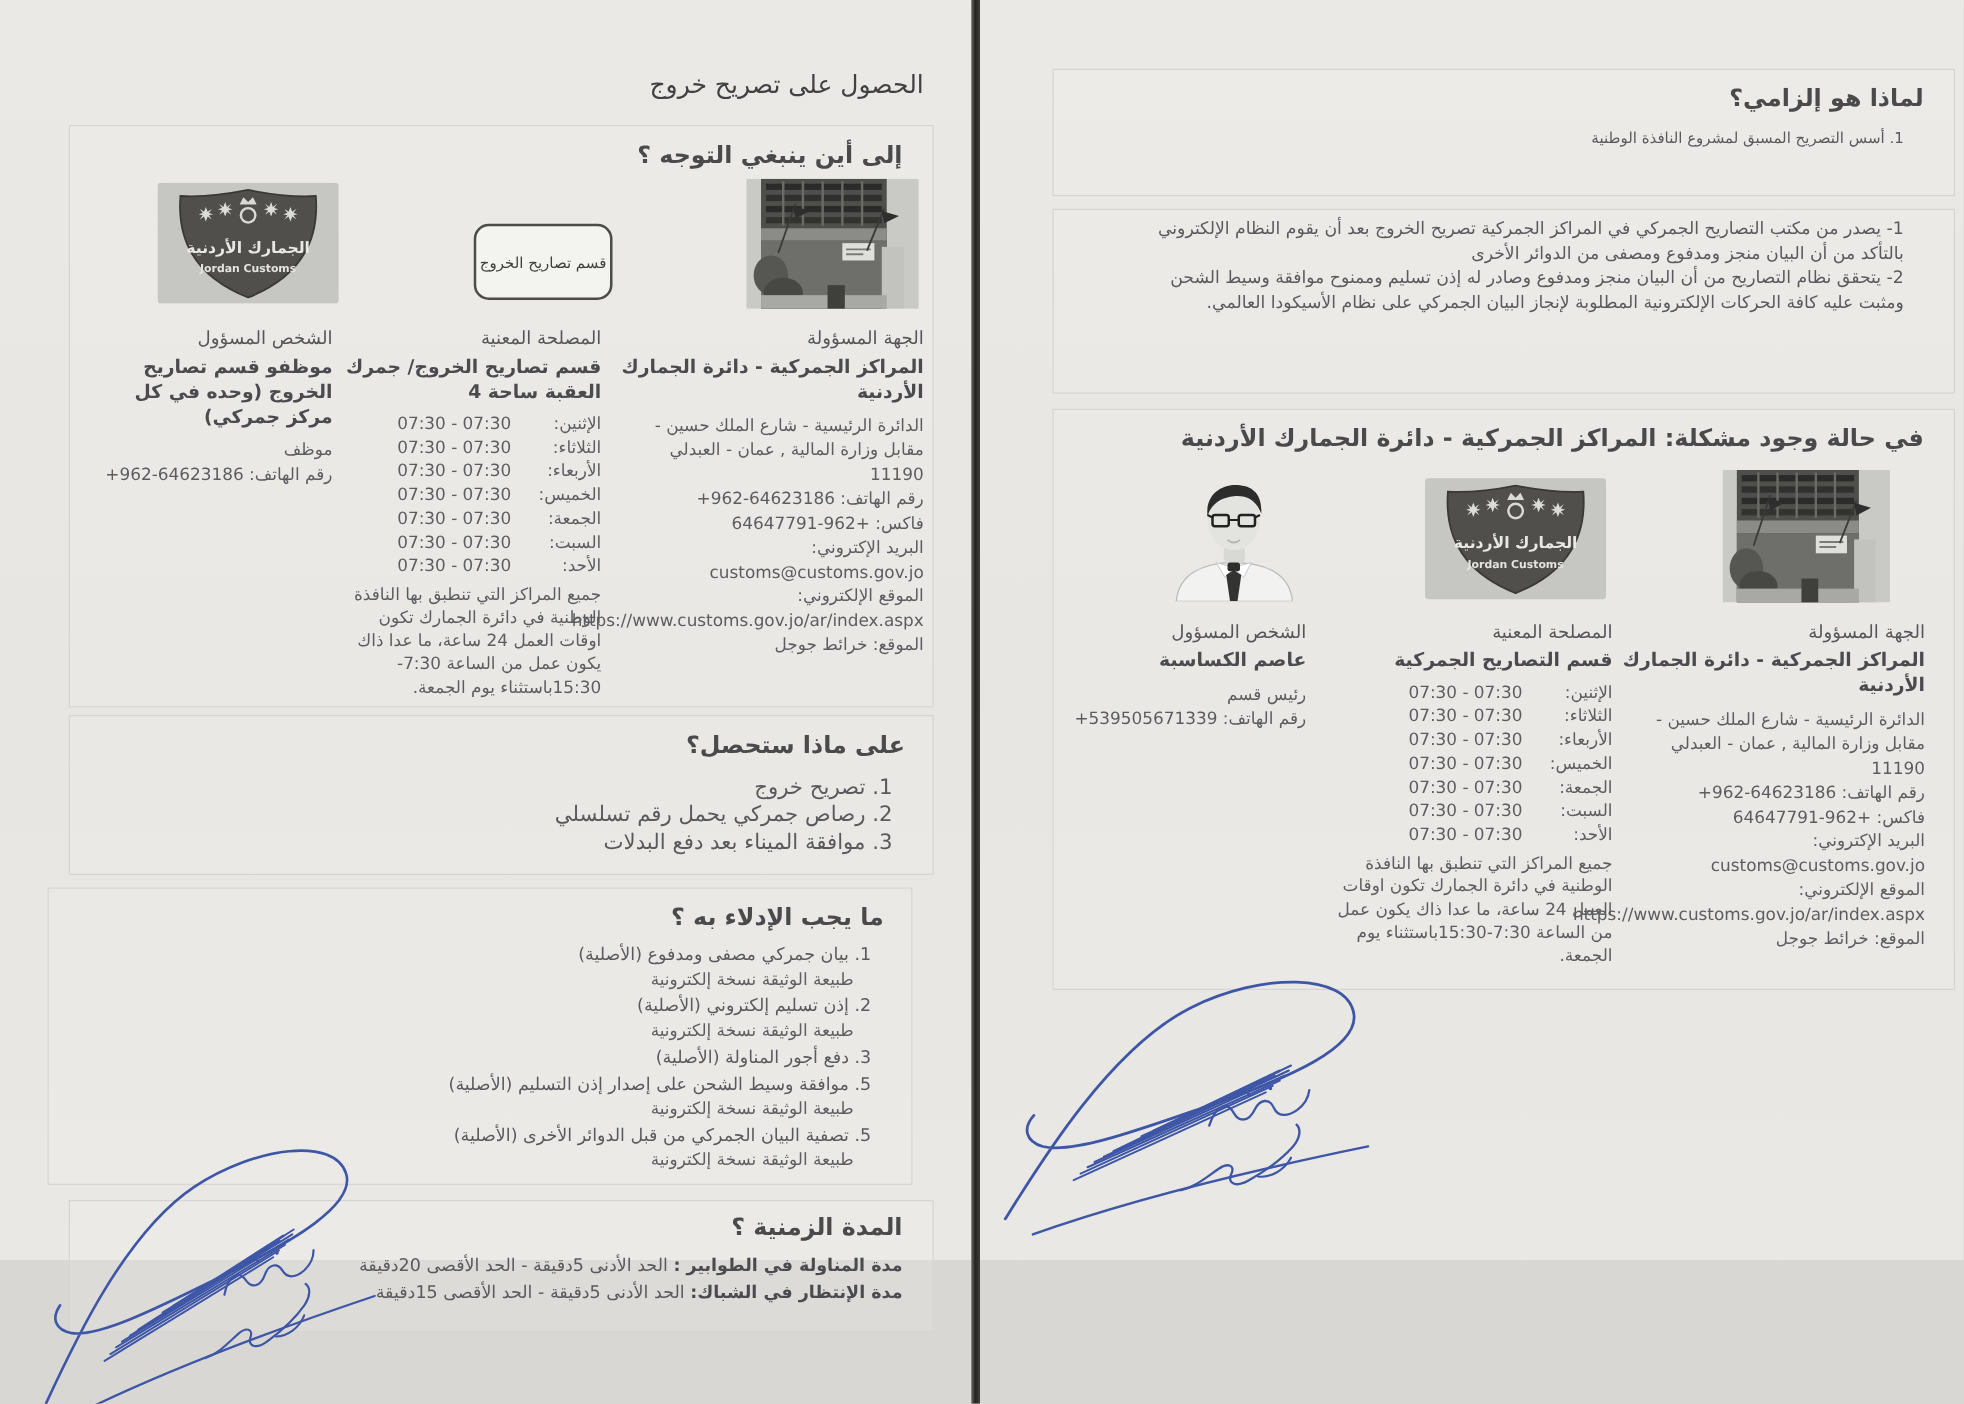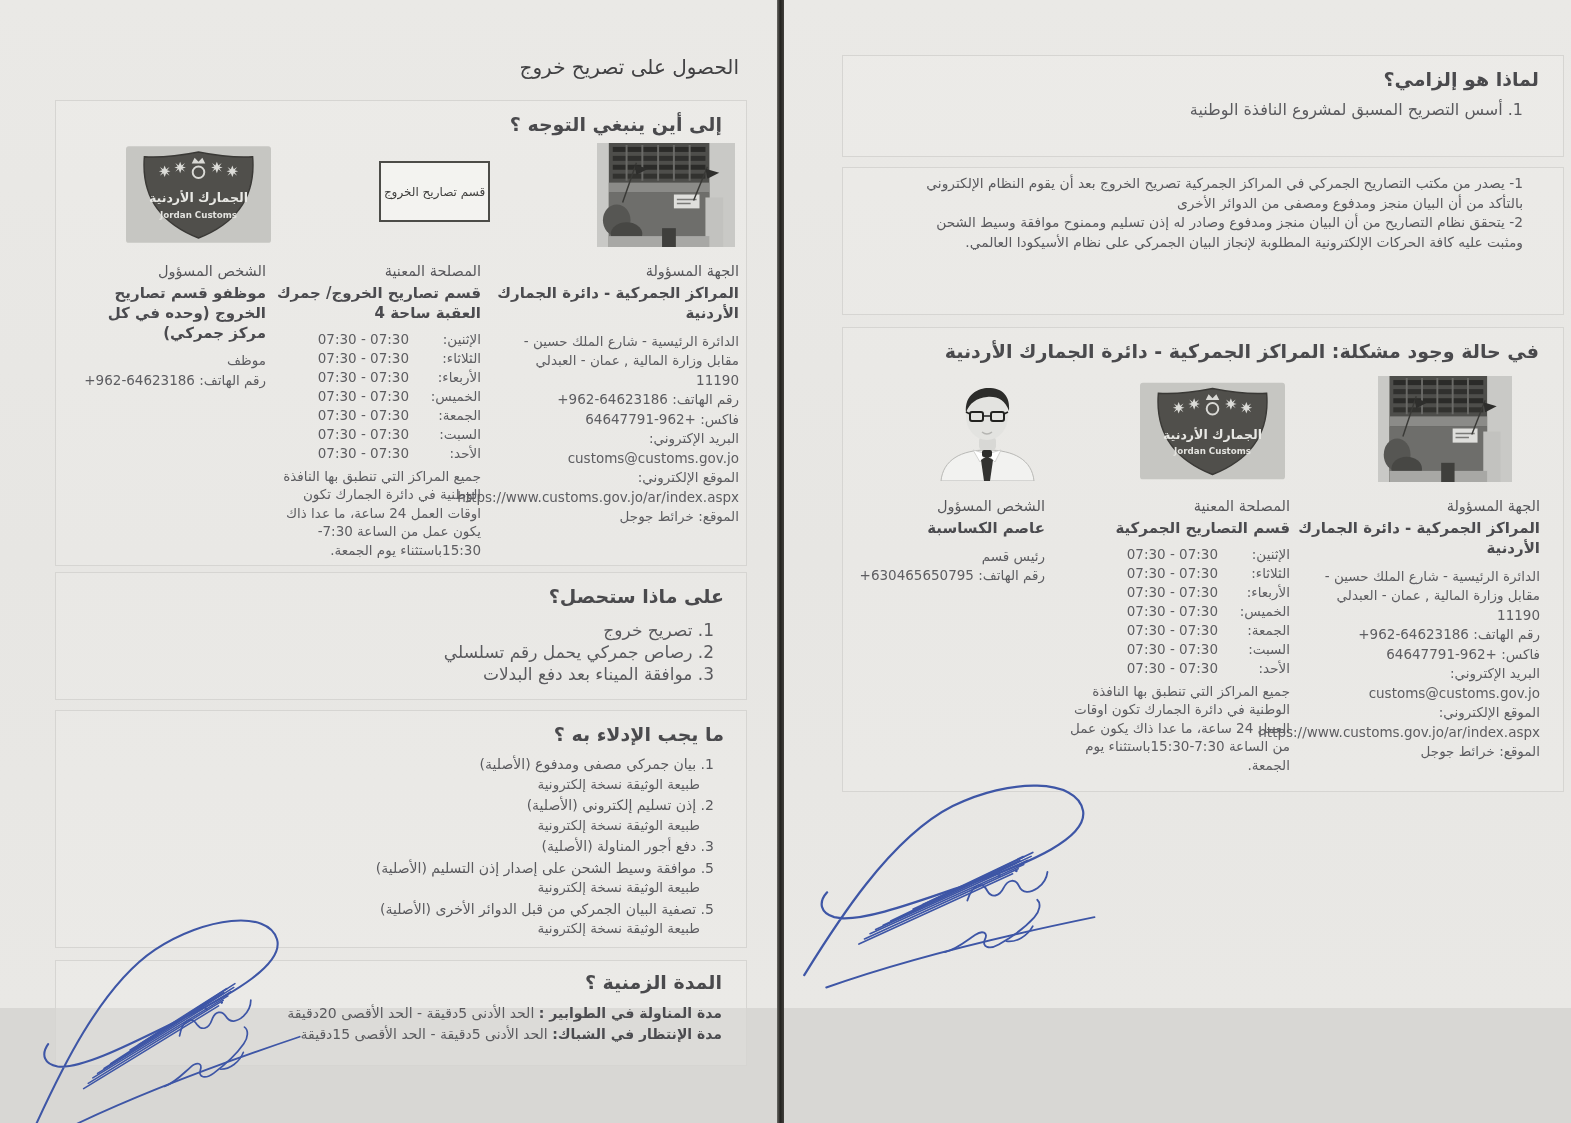--- a/index.html
+++ b/index.html
@@ -21,21 +21,21 @@
   .ltr{direction:ltr;unicode-bidi:embed;}
   .addr2{padding-left:90px;}
   .hrow{display:flex;gap:10px;font-size:13.5px;color:#5d5d61;line-height:19px;}
   .hrow .day{display:inline-block;width:62px;}
   .note{font-size:13.5px;color:#5d5d61;line-height:18.5px;margin-top:4px;}
   .items{padding:0 32px 0 20px;}
   .item{font-size:17px;color:#5a5a5e;line-height:22px;}
   .sgroup{margin-bottom:2px;}
   .sitem{font-size:14px;color:#5a5a5e;line-height:19.5px;}
   .ssub{font-size:13.5px;color:#5e5e62;line-height:19.5px;padding-right:14px;}
-  .why-line1{font-size:16px;color:#5a5a5e;padding:8px 40px 0 0;line-height:20px;}
+  .why-line1{font-size:12px;color:#5a5a5e;padding:8px 40px 0 0;line-height:20px;}
   .why-line2{font-size:13px;color:#5e5e62;padding:0 48px 0 0;line-height:20px;}
   .para{font-size:13.8px;color:#5a5a5e;line-height:19.5px;padding:0 40px 0 56px;margin:0;}
   .paras{margin-top:6px;}
   .drow{font-size:14px;color:#5a5a5e;line-height:21px;padding:0 24px 0 0;}
   .drow b{color:#4b4b4f;}
   .imgabs{position:absolute;}
   .stamp{position:absolute;border:2px solid #4c4c48;background:rgba(250,250,248,0.55);
          display:flex;align-items:center;justify-content:center;font-size:12px;color:#3e3e3c;}
   .sig{position:absolute;pointer-events:none;}
   .sig-left{left:15px;top:925px;width:305px;height:200px;transform:rotate(-10deg);}
@@ -71,21 +71,21 @@
           <path d="M38 22 L52 26 L40 32 Z" fill="#2e2e2c"></path>
           <path d="M98 58 L112 24" stroke="#3a3a37" stroke-width="1.5"></path>
           <path d="M110 26 L124 30 L112 36 Z" fill="#2e2e2c"></path>
           <ellipse cx="20" cy="78" rx="14" ry="16" fill="#565653"></ellipse>
           <ellipse cx="30" cy="92" rx="16" ry="12" fill="#474744"></ellipse>
           <rect x="12" y="94" width="102" height="11" fill="#a8a8a5"></rect>
           <rect x="66" y="86" width="14" height="19" fill="#3f3f3c"></rect>
         </g>
       </svg>
 
-      <div class="stamp" style="left:323px;top:60px;width:107px;height:57px;">
+      <div class="stamp" style="left:323px;top:78px;width:107px;height:57px;border-radius:12px;">
         <span>قسم تصاريح الخروج</span>
       </div>
 
       <svg class="imgabs" style="left:70px;top:45px;" width="145" height="97" viewBox="0 0 150 100">
         <g id="logo-art">
           <rect x="0" y="0" width="150" height="100" rx="3" fill="#c6c6c2"></rect>
           <path d="M75 6 C95 10 115 12 131 11 C134 48 118 78 75 95 C32 78 16 48 19 11 C35 12 55 10 75 6 Z" fill="#504f4b" stroke="#3a3936" stroke-width="1.5"></path>
           <path d="M68 18 l3 -6 4 4 4 -4 3 6 z" fill="#d9d9d5"></path>
           <circle cx="75" cy="27" r="6" fill="none" stroke="#d9d9d5" stroke-width="2"></circle>
           <g transform="translate(40,26)">
@@ -163,21 +163,21 @@
 
     <section class="box" style="left:55px;top:572px;width:690px;height:126px;">
       <div class="h2" style="padding-right:22px;">على ماذا ستحصل؟</div>
       <div class="items" style="margin-top:10px;">
         <div class="item">1. تصريح خروج</div>
         <div class="item">2. رصاص جمركي يحمل رقم تسلسلي</div>
         <div class="item">3. موافقة الميناء بعد دفع البدلات</div>
       </div>
     </section>
 
-    <section class="box" style="left:55px;top:710px;width:690px;height:236px;">
+    <section class="box" style="left:38px;top:710px;width:690px;height:236px;">
       <div class="h2" style="padding-right:22px;">ما يجب الإدلاء به ؟</div>
       <div class="items" style="margin-top:8px;">
         <div class="sgroup">
           <div class="sitem">1. بيان جمركي مصفى ومدفوع (الأصلية)</div>
           <div class="ssub">طبيعة الوثيقة نسخة إلكترونية</div>
         </div>
         <div class="sgroup">
           <div class="sitem">2. إذن تسليم إلكتروني (الأصلية)</div>
           <div class="ssub">طبيعة الوثيقة نسخة إلكترونية</div>
         </div>
@@ -313,21 +313,21 @@
             <span class="day">الأحد:</span>
             <span class="ltr">07:30 - 07:30</span>
           </div>
         <div class="note">جميع المراكز التي تنطبق بها النافذة الوطنية في دائرة الجمارك تكون اوقات العمل 24 ساعة، ما عدا ذاك يكون عمل من الساعة 7:30-15:30باستثناء يوم الجمعة.</div>
       </div>
 
       <div class="col" style="top:170px;right:518px;width:195px;">
         <div class="label">الشخص المسؤول</div>
         <div class="bname">عاصم الكساسبة</div>
         <div class="line">رئيس قسم</div>
-        <div class="line nowrap"><span>رقم الهاتف:</span> <span class="ltr">+630465650795</span></div>
+        <div class="line nowrap"><span>رقم الهاتف:</span> <span class="ltr">+539505671339</span></div>
       </div>
     </section>
 
     <svg class="sig sig-right" viewBox="0 0 330 220">
       <use href="#sig-art"></use>
     </svg>
   </div>
 </div>
 
 </body></html>

